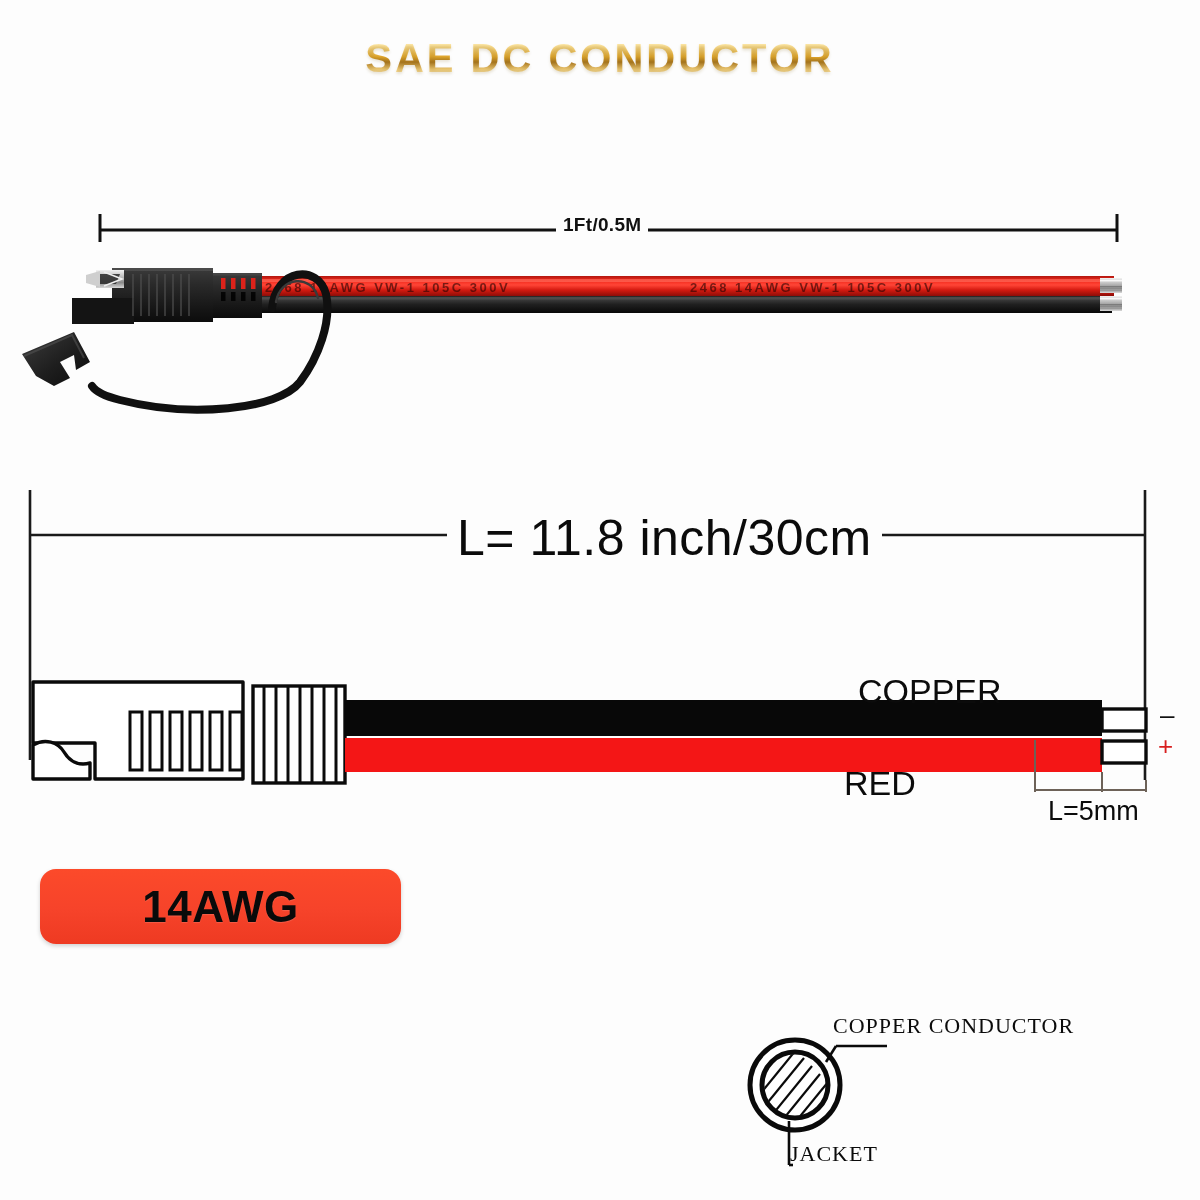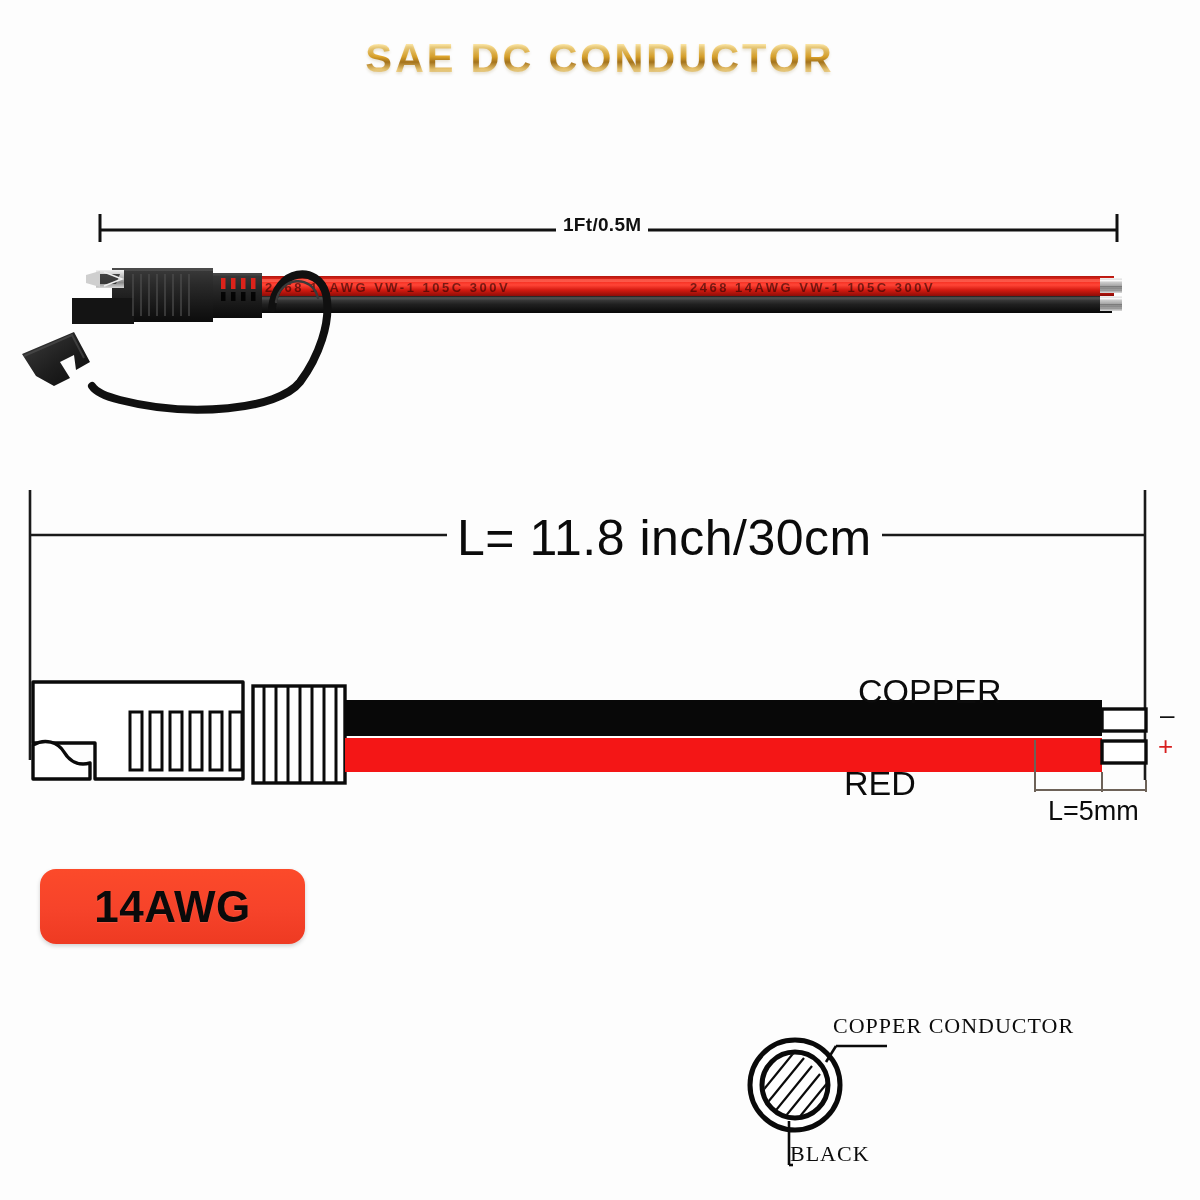--- a/index.html
+++ b/index.html
@@ -89,21 +89,21 @@
   #lbl-red   { left: 844px; top: 764px; }
   #lbl-5mm   { left: 1037px; top: 796px; font-size: 27px; margin-left: 11px; }
   #sign-minus{ left: 1160px; top: 700px; font-size: 26px; color:#111; }
   #sign-plus { left: 1158px; top: 731px; font-size: 26px; color:#d81f1f; }
 
   
   #awg-badge {
     position: absolute;
     left: 40px;
     top: 869px;
-    width: 265px;
+    width: 361px;
     height: 75px;
     background: linear-gradient(180deg,#fc4a2a 0%, #f6432a 55%, #ee3a22 100%);
     border-radius: 16px;
     box-shadow: 0 2px 4px rgba(0,0,0,0.18);
     display: flex;
     align-items: center;
     justify-content: center;
   }
   #awg-text {
     font-size: 44px;
@@ -349,15 +349,15 @@
       <line x1="836" y1="1046" x2="887" y2="1046"></line>
     </g>
 
     <g stroke="#0a0a0a" stroke-width="2.6" fill="none">
       <line x1="789" y1="1121" x2="789" y2="1165"></line>
       <line x1="789" y1="1165" x2="793" y2="1165"></line>
     </g>
   </svg>
 
   <div class="xs-text" id="xs-copper">COPPER  CONDUCTOR</div>
-  <div class="xs-text" id="xs-jacket">BLACK</div>
+  <div class="xs-text" id="xs-jacket">JACKET</div>
 
 </div>
 
 </body></html>

